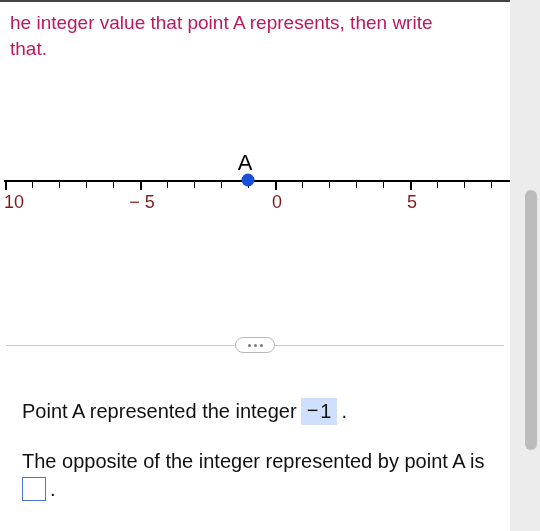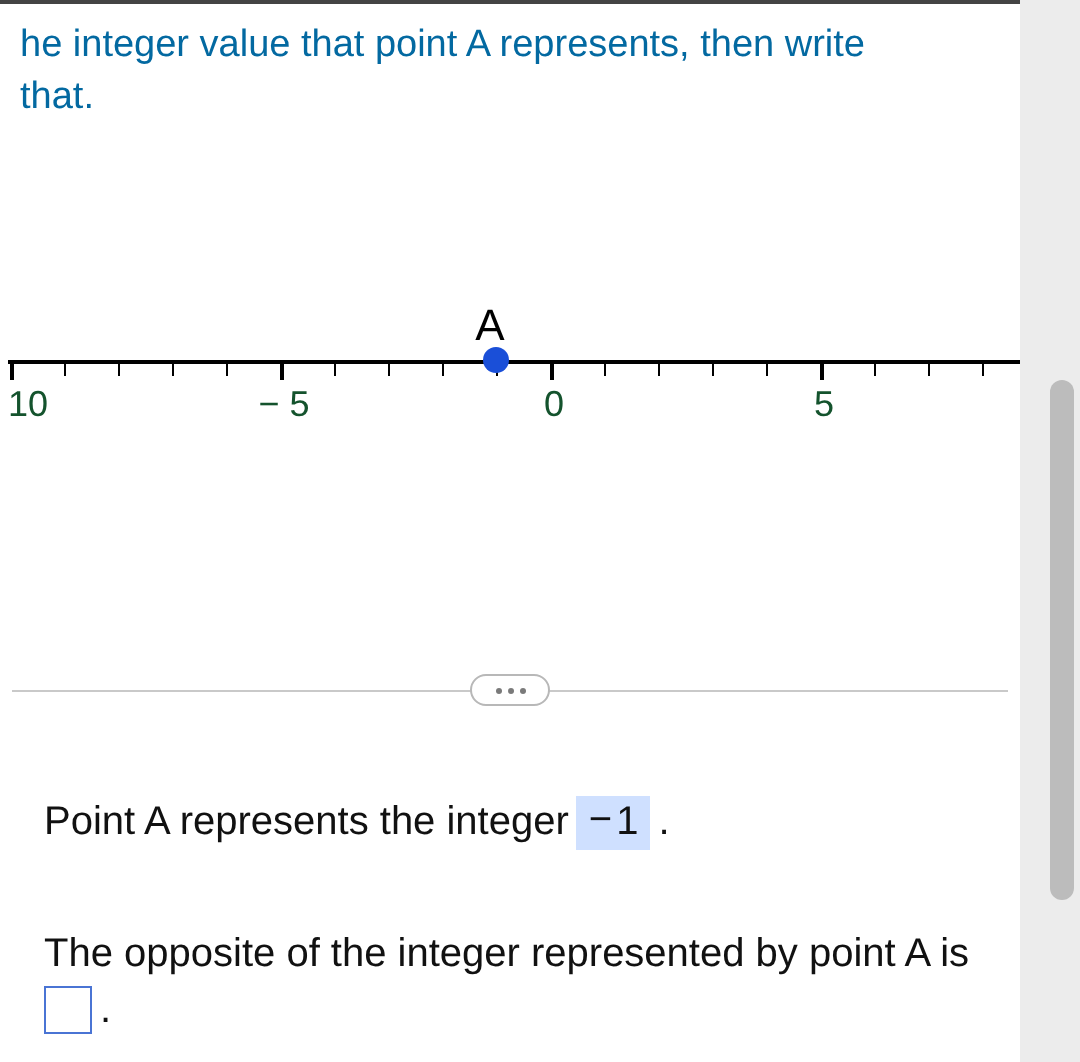--- a/index.html
+++ b/index.html
@@ -43,21 +43,21 @@
     top: 0;
     width: 510px;
     height: 2px;
     background: #444;
   }
   .question-text {
     position: absolute;
     left: 10px;
     top: 10px;
     font-size: 19px;
-    color: #0369a1;
+    color: #be185d;
     line-height: 1.35;
     width: 490px;
   }
   .numline-wrap {
     position: absolute;
     left: 0;
     top: 150px;
     width: 510px;
     height: 80px;
   }
@@ -80,21 +80,21 @@
     top: 30px;
     width: 1px;
     height: 8px;
     background: #000;
   }
   .tick.major { width: 2px; height: 10px; }
   .tick-label {
     position: absolute;
     top: 42px;
     font-size: 18px;
-    color: #14532d;
+    color: #7f1d1d;
     transform: translateX(-50%);
     white-space: nowrap;
   }
   .point-dot {
     position: absolute;
     width: 13px;
     height: 13px;
     background: #1a4fd8;
     border-radius: 50%;
     transform: translate(-50%, -50%);
@@ -134,21 +134,21 @@
     position: absolute;
     left: 22px;
     font-size: 20px;
     color: #111;
     display: flex;
     align-items: center;
     flex-wrap: wrap;
     gap: 4px;
   }
   .answer-line.a1 { top: 398px; }
-  .answer-line.a2 { top: 466px; width: 480px; }
+  .answer-line.a2 { top: 450px; width: 480px; }
   .filled-box {
     background: #cfe0ff;
     padding: 2px 6px;
     display: inline-flex;
     align-items: center;
     gap: 2px;
     white-space: nowrap;
   }
   .empty-box {
     display: inline-block;
@@ -210,21 +210,21 @@
   <div class="thin-rule"></div>
   <div class="lozenge">
     <div class="lozenge-dots">
       <span></span>
         <span></span>
         <span></span>
     </div>
   </div>
 
   <div class="answer-line a1">
-    <span>Point A represents the integer</span>
+    <span>Point A represented the integer</span>
     <span class="filled-box">
       <span class="minus">−</span>
       <span>1</span>
     </span>
       <span>.</span>
   </div>
 
   <div class="answer-line a2">
     <span>The opposite of the integer represented by point A is</span>
     <span class="empty-box"></span>

